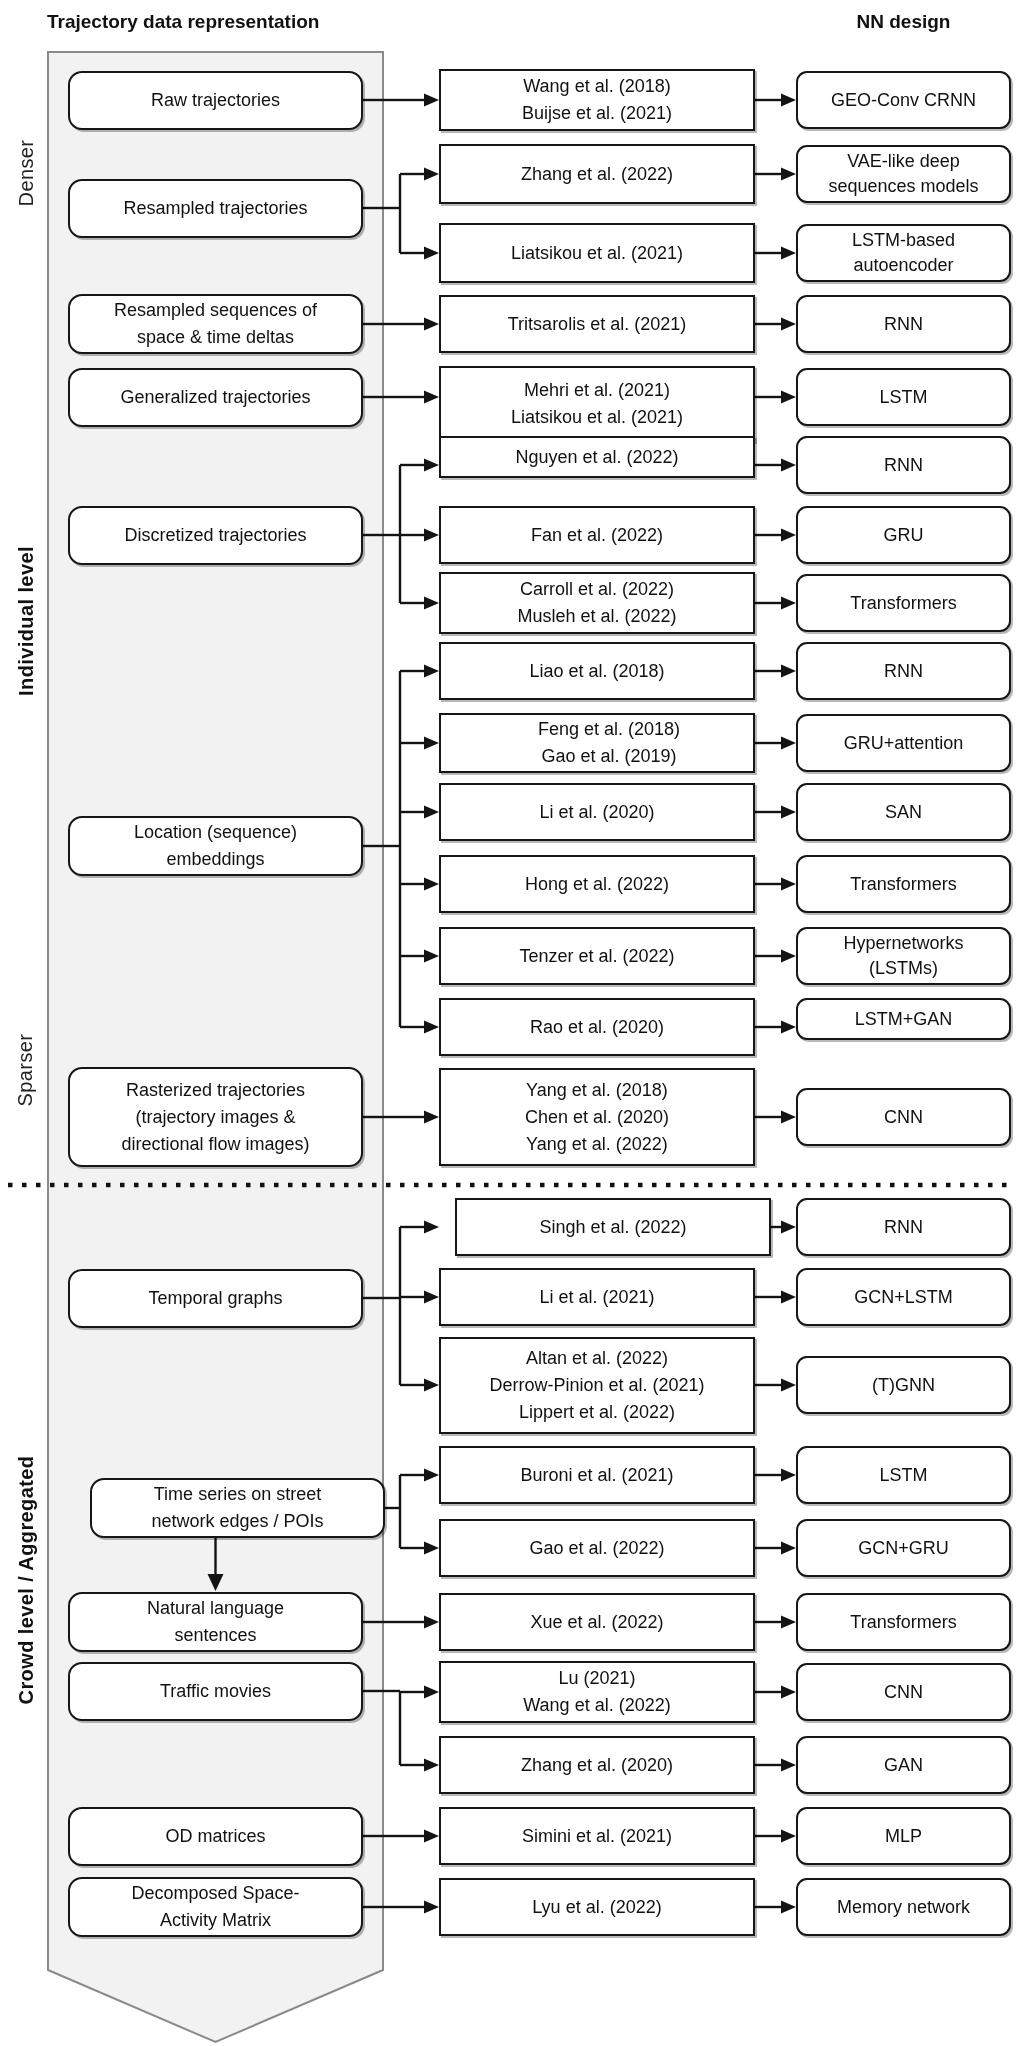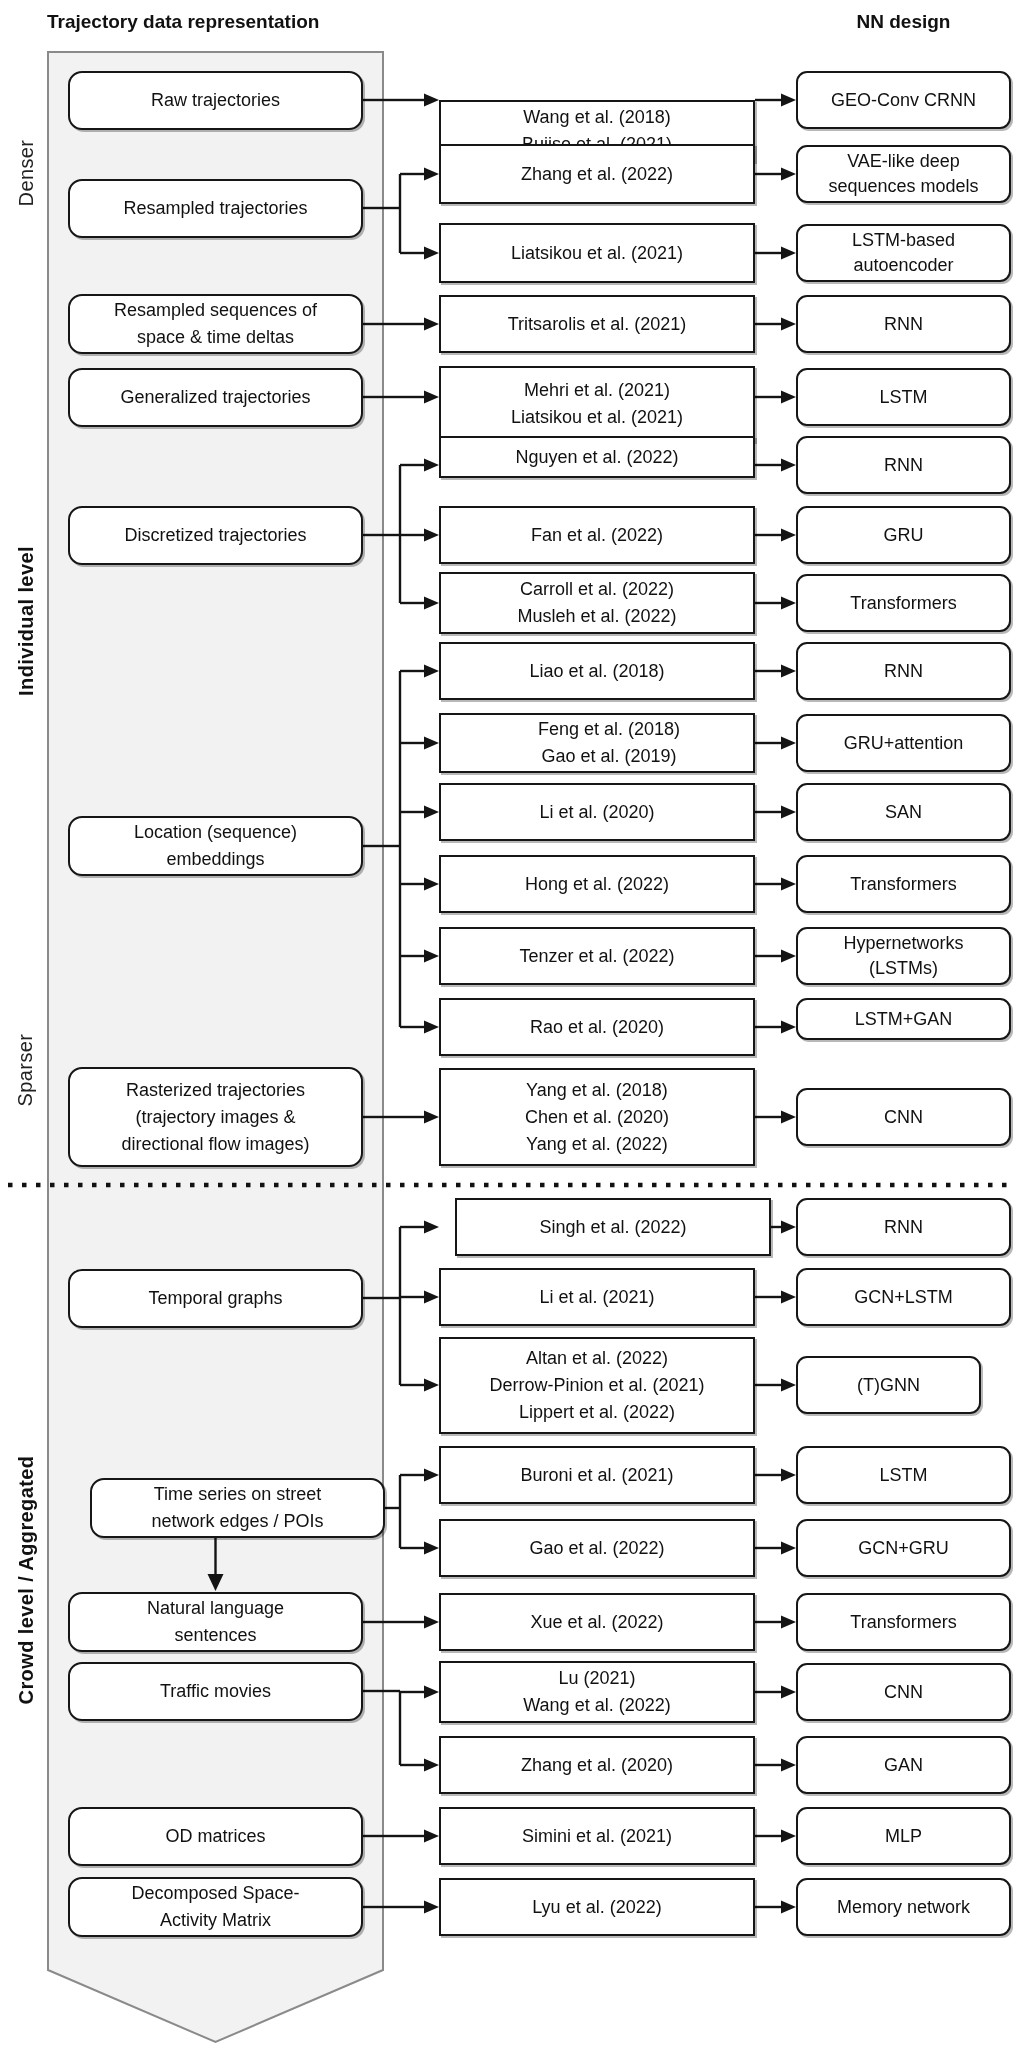--- a/index.html
+++ b/index.html
@@ -199,21 +199,21 @@
       <div class="box left-box" style="left: 68px; top: 1661.5px; width: 295px; height: 59px;">
         <span>Traffic movies</span>
       </div>
       <div class="box left-box" style="left: 68px; top: 1806.5px; width: 295px; height: 59px;">
         <span>OD matrices</span>
       </div>
       <div class="box left-box" style="left: 68px; top: 1877px; width: 295px; height: 60px;">
         <span>Decomposed Space-</span>
         <span>Activity Matrix</span>
       </div>
-      <div class="box mid-box" style="left: 439px; top: 69px; width: 316px; height: 62px; margin-top: 31px;">
+      <div class="box mid-box" style="left: 439px; top: 69px; width: 316px; height: 62px;">
         <span>Wang et al. (2018)</span>
         <span>Buijse et al. (2021)</span>
       </div>
       <div class="box right-box" style="left: 796px; top: 71px; width: 215px; height: 58px;">
         <span>GEO-Conv CRNN</span>
       </div>
       <div class="box mid-box" style="left: 439px; top: 144px; width: 316px; height: 60px;">
         <span>Zhang et al. (2022)</span>
       </div>
       <div class="box right-box" style="left: 796px; top: 145px; width: 215px; height: 58px;">
@@ -315,21 +315,21 @@
         <span>Li et al. (2021)</span>
       </div>
       <div class="box right-box" style="left: 796px; top: 1268px; width: 215px; height: 58px;">
         <span>GCN+LSTM</span>
       </div>
       <div class="box mid-box" style="left: 439px; top: 1336.5px; width: 316px; height: 97px;">
         <span>Altan et al. (2022)</span>
         <span>Derrow-Pinion et al. (2021)</span>
         <span>Lippert et al. (2022)</span>
       </div>
-      <div class="box right-box" style="left: 796px; top: 1356px; width: 185px; height: 58px;">
+      <div class="box right-box" style="left: 796px; top: 1356px; width: 215px; height: 58px;">
         <span>(T)GNN</span>
       </div>
       <div class="box mid-box" style="left: 439px; top: 1446px; width: 316px; height: 58px;">
         <span>Buroni et al. (2021)</span>
       </div>
       <div class="box right-box" style="left: 796px; top: 1446px; width: 215px; height: 58px;">
         <span>LSTM</span>
       </div>
       <div class="box mid-box" style="left: 439px; top: 1519px; width: 316px; height: 58px;">
         <span>Gao et al. (2022)</span>

